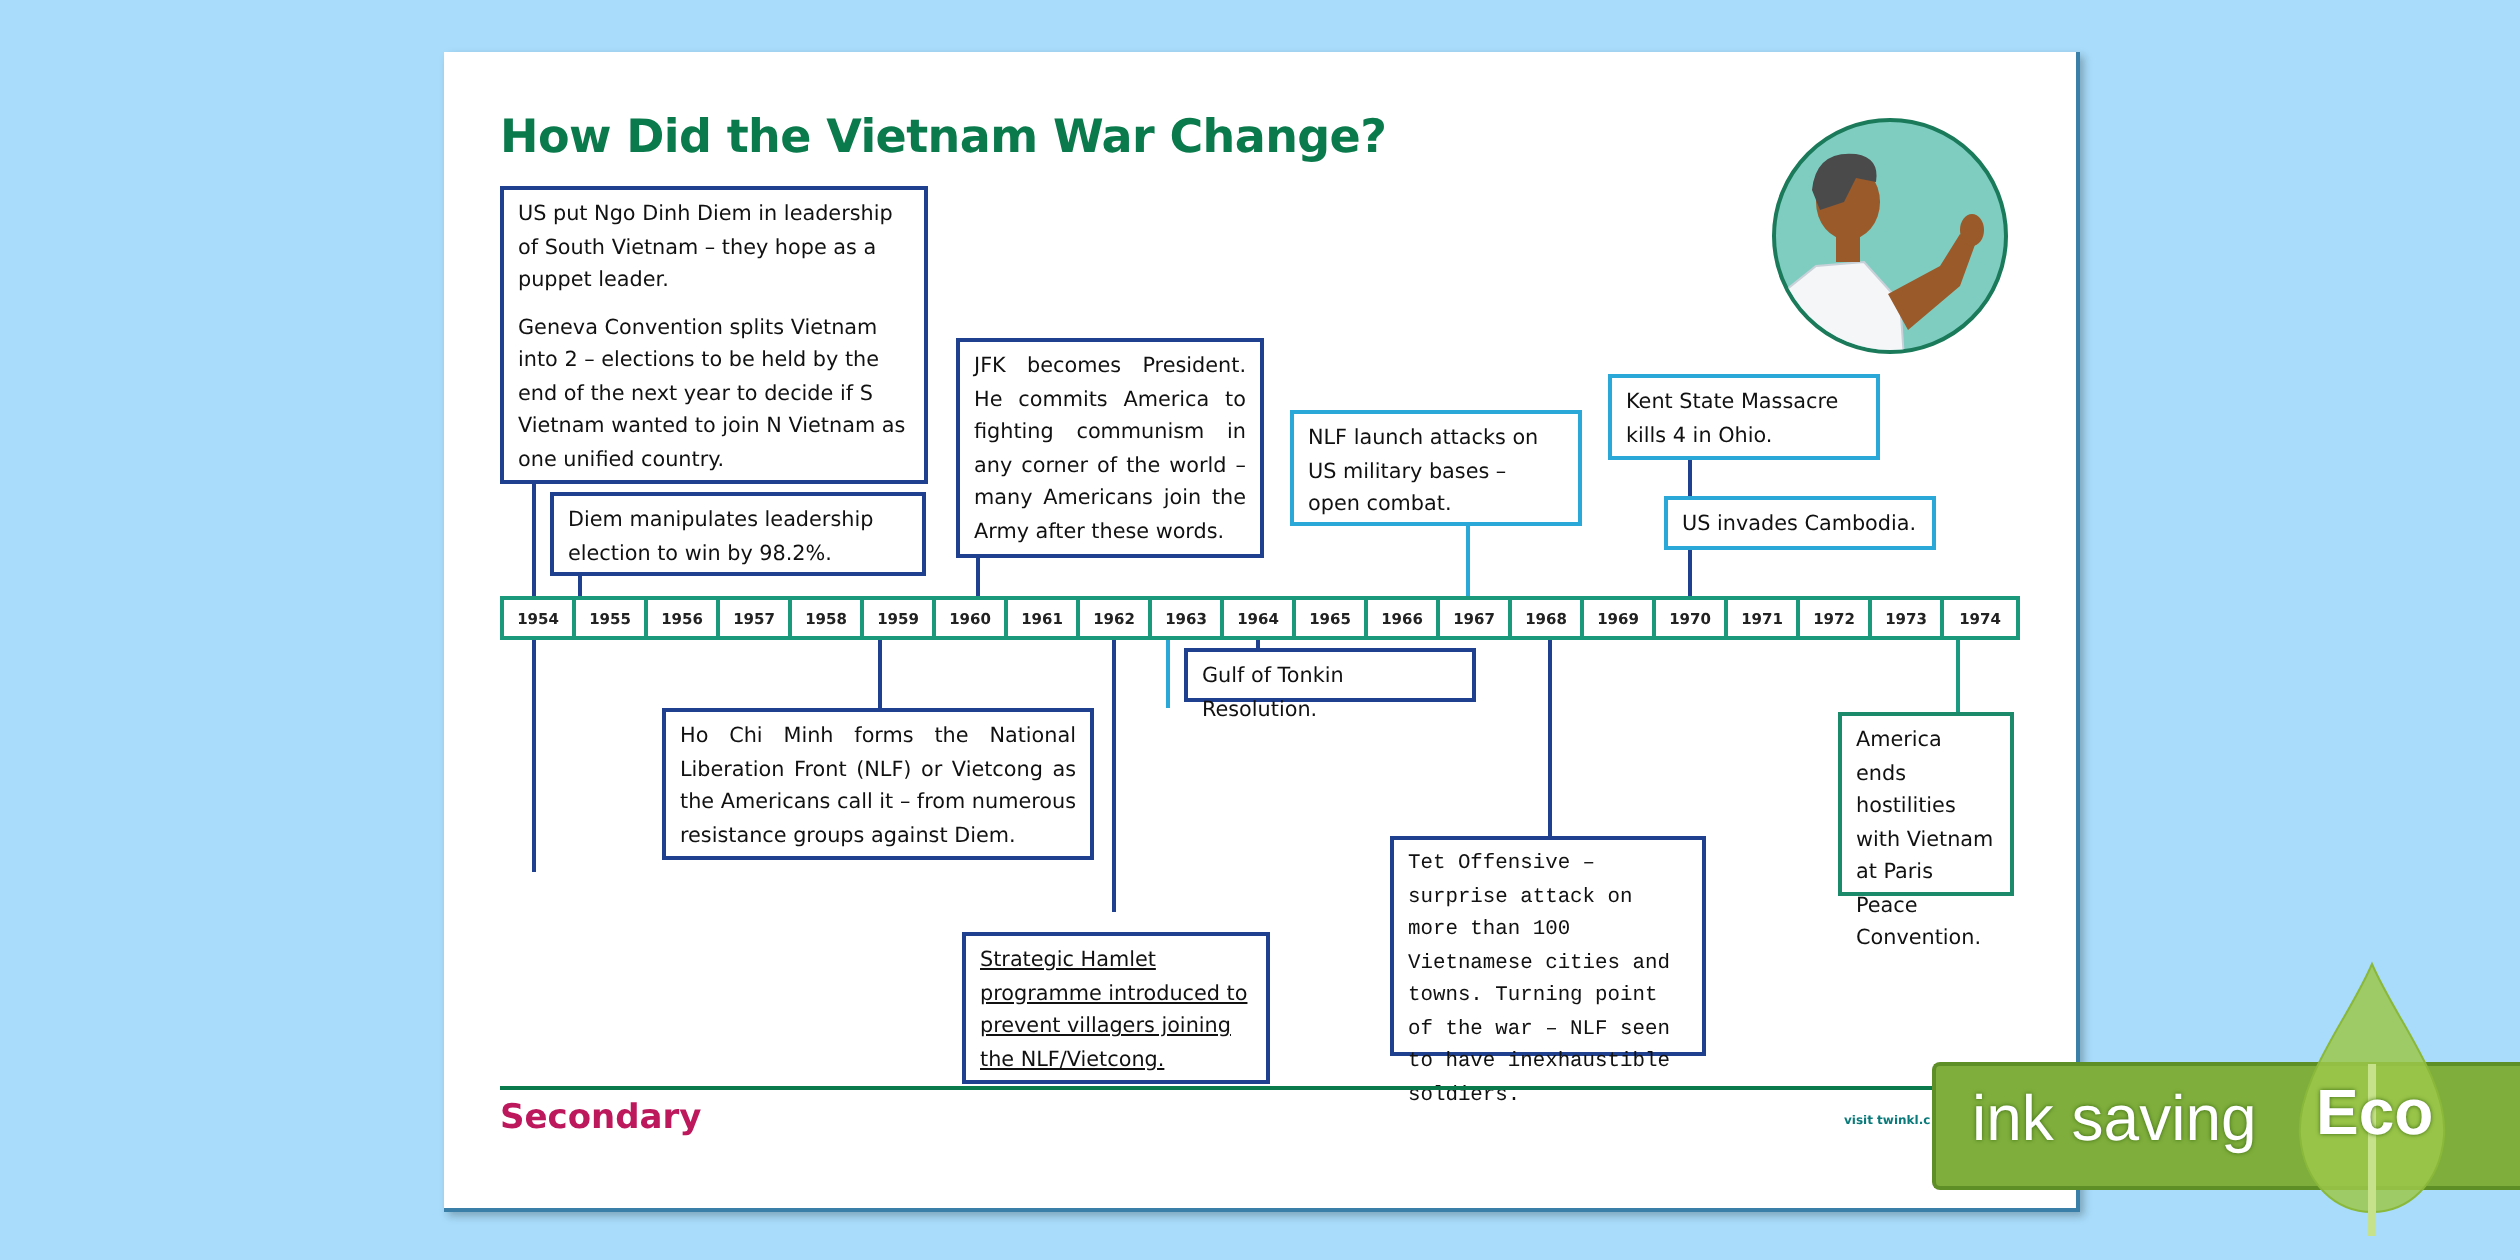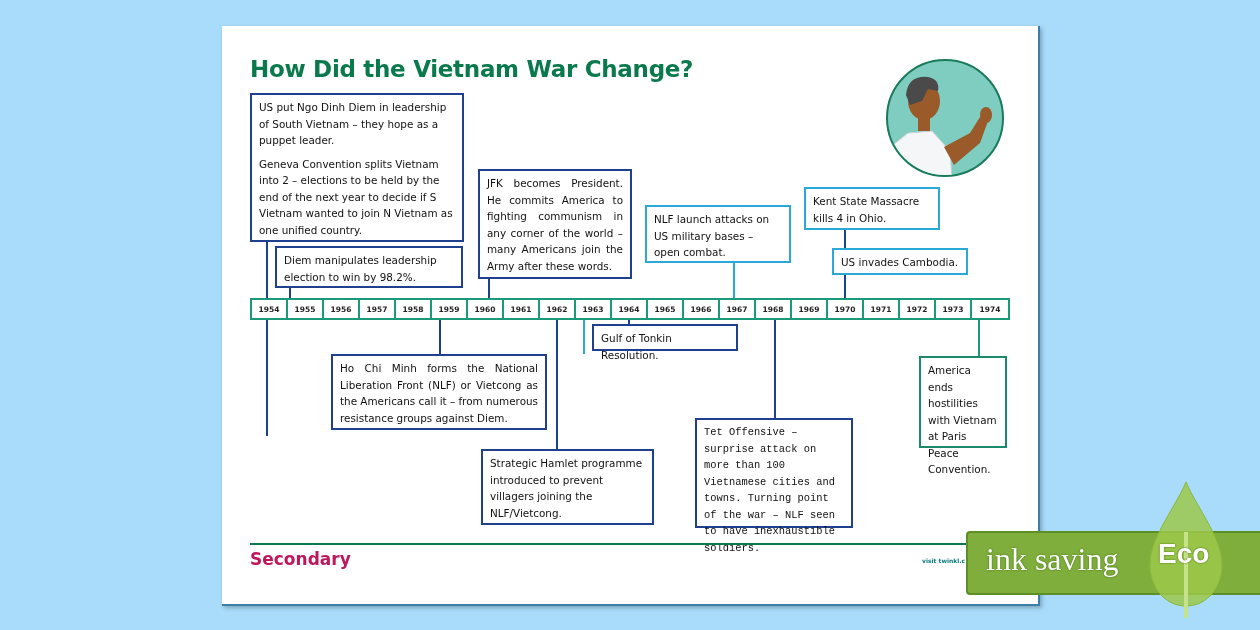--- a/index.html
+++ b/index.html
@@ -60,26 +60,26 @@
   .footer-link {
     position:absolute; left:700px; top:531px; font-size:6px; font-weight:bold; color:#0a7a7a;
   }
   .eco-banner {
     position:absolute; left:966px; top:531px; width:294px; height:64px;
     background:#7fae3c; border:2px solid #5e8e26; border-right:none;
     border-radius:4px 0 0 4px; box-sizing:border-box;
   }
   .eco-text {
     position:absolute; left:18px; top:8px; font-size:32px; color:#fff;
-    font-family:Liberation Serif, serif;
+    font-family:Liberation Sans, sans-serif;
     text-shadow:0 0 2px #3a6a10;
   }
   .eco-leaf { position:absolute; left:1146px; top:480px; width:80px; height:140px; }
   .eco-word {
-    position:absolute; left:1158px; top:538px; font-size:28px; font-weight:bold; color:#fff;
+    position:absolute; left:1158px; top:538px; font-size:32px; font-weight:bold; color:#fff;
     font-family:"Liberation Sans", sans-serif; text-shadow:0 0 2px #3a6a10;
   }
 </style>
 </head>
 <body>
 
 <div class="page">
   <div class="title">How Did the Vietnam War Change?</div>
 
   <div class="portrait">
@@ -166,21 +166,21 @@
 
   <div class="box teal" style="left:697px;top:330px;width:88px;height:92px;">
     <p>America ends hostilities with Vietnam at Paris Peace Convention.</p>
   </div>
 
 
   <div class="box navy" style="left:473px;top:392px;width:158px;height:110px;font-family:Liberation Mono, monospace;">
     <p>Tet Offensive – surprise attack on more than 100 Vietnamese cities and towns.  Turning point of the war – NLF seen to have inexhaustible soldiers.</p>
   </div>
 
-  <div class="box navy" style="left:259px;top:423px;width:173px;height:76px;">
+  <div class="box navy" style="left:259px;top:440px;width:154px;height:76px;text-decoration:underline;">
     <p>Strategic Hamlet programme introduced to prevent villagers joining the NLF/Vietcong.</p>
   </div>
 
   <div class="footer-line"></div>
   <div class="footer-label">Secondary</div>
   <div class="footer-link">visit twinkl.c</div>
 </div>
 
 <div class="eco-banner">
   <div class="eco-text">ink saving</div>

